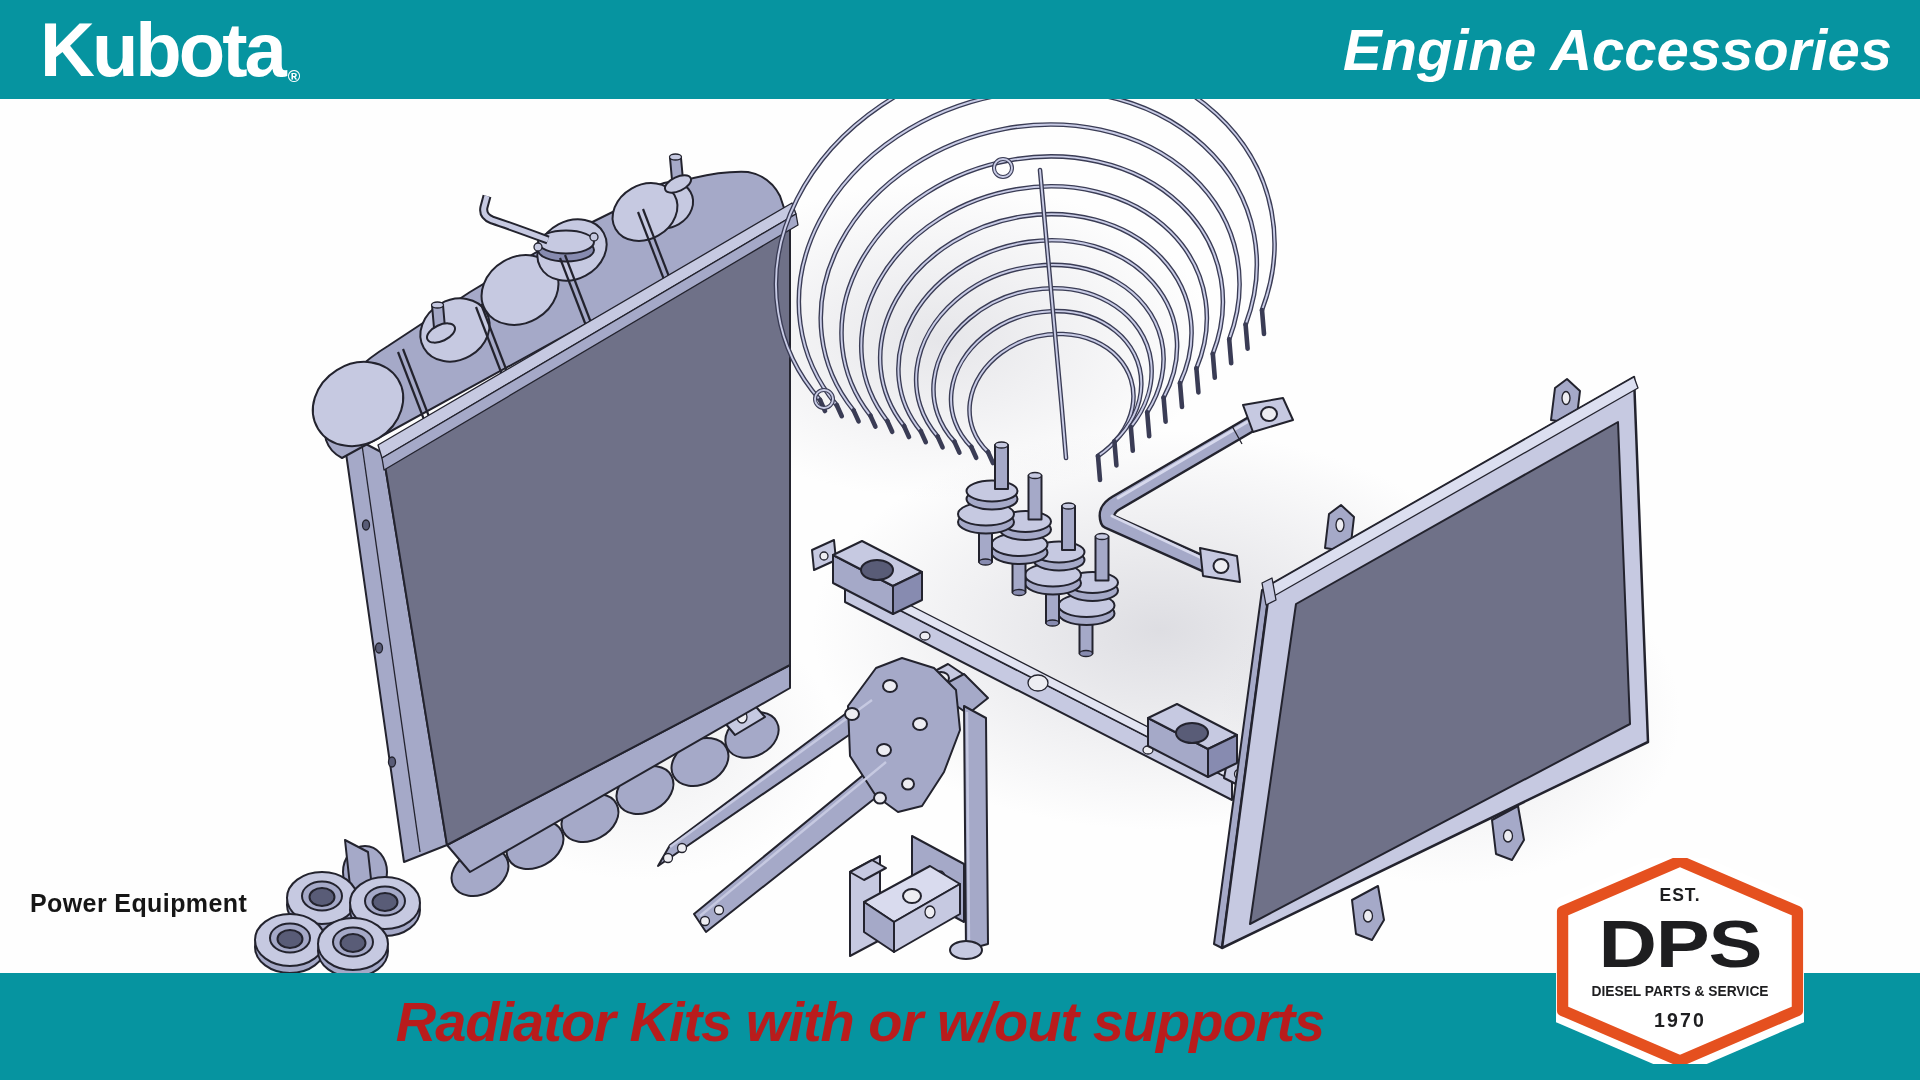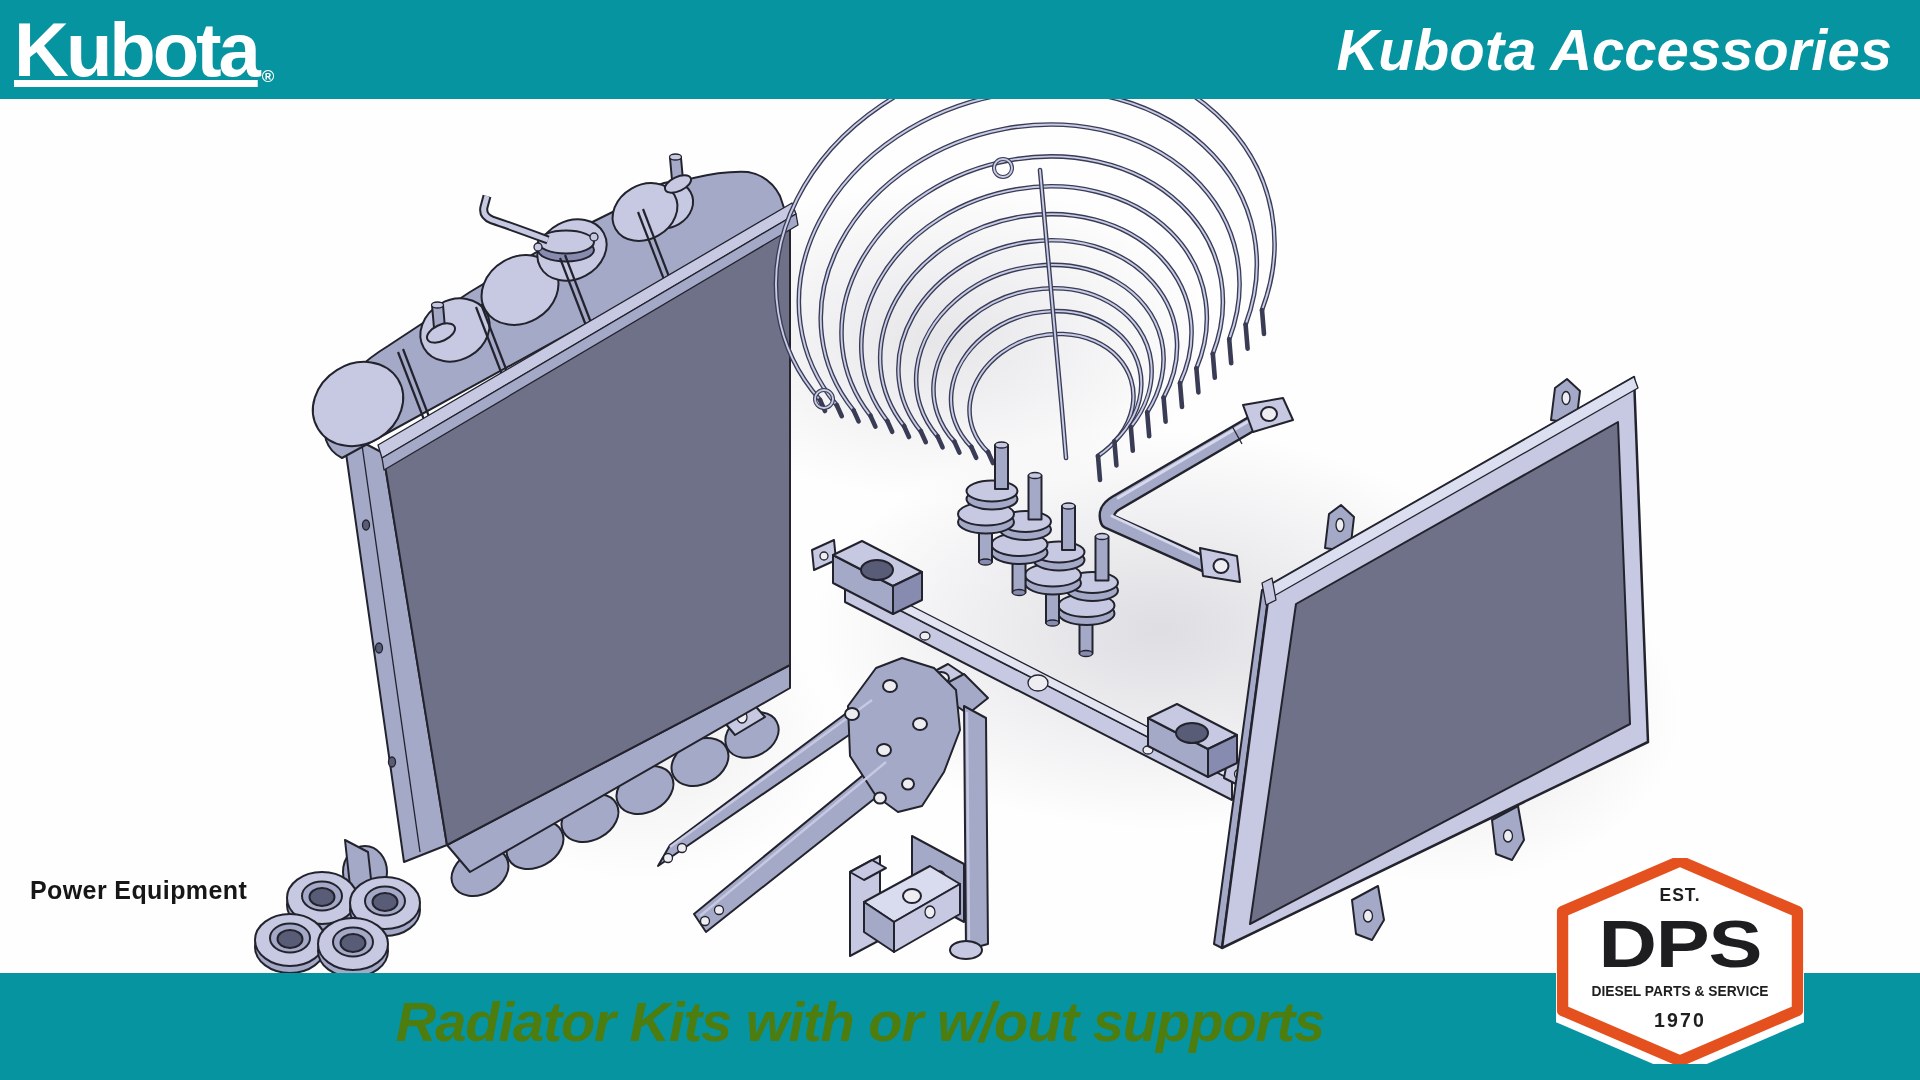--- a/index.html
+++ b/index.html
@@ -6,32 +6,32 @@
   .canvas{position:relative;width:1920px;height:1080px;overflow:hidden;background:#fefefe;
           font-family:"Liberation Sans",sans-serif;}
   
   :root{--teal:#0694A0;--badge_orange:#E5501F;--ink:#1E1E20;--cad_light:#C6C9E1;--cad_mid:#A5A9C8;
         --cad_shade:#878BB0;--cad_core:#6F7188;--cad_line:#23232E;--wire:#3A3C55;--wire_light:#C9CCE6;--hole_bg:#EDEDF2;}
 
   .band{position:absolute;left:0;width:1920px;background:var(--teal);}
   .band.top{top:0;height:99px;}
   .band.bottom{top:973px;height:107px;}
 
-  .brand-word{position:absolute;left:14px;top:2px;color:#fff;font-size:76px;font-weight:800;
-              letter-spacing:-3px;line-height:96px;text-decoration:underline;}
+  .brand-word{position:absolute;left:40px;top:2px;color:#fff;font-size:76px;font-weight:800;
+              letter-spacing:-3px;line-height:96px;}
   .brand-word .reg{font-size:17px;font-weight:700;letter-spacing:0;vertical-align:-6px;margin-left:4px;}
   .head-title{position:absolute;right:28px;top:0;height:99px;line-height:99px;color:#fff;
               font-size:58px;font-weight:700;font-style:italic;letter-spacing:0px;}
-  .foot-title{position:absolute;left:0;top:989px;width:1720px;text-align:center;color:#4d7c0f;
+  .foot-title{position:absolute;left:0;top:989px;width:1720px;text-align:center;color:#b91c1c;
               font-size:56px;font-weight:700;font-style:italic;letter-spacing:-1px;}
 
   .pe-logo{position:absolute;left:30px;top:878px;line-height:1;}
   .pe-logo .k{color:var(--teal);font-size:54px;font-weight:800;letter-spacing:-2px;}
   .pe-logo .reg{color:var(--teal);font-size:12px;font-weight:700;vertical-align:2px;}
-  .pe-logo .sub{color:#161616;font-size:25px;font-weight:700;letter-spacing:0.4px;margin-top:0;}
+  .pe-logo .sub{color:#161616;font-size:25px;font-weight:700;letter-spacing:0.4px;margin-top:13px;}
 
   .cloud{position:absolute;pointer-events:none;}
   #scene{position:absolute;left:0;top:0;width:1920px;height:1080px;}
   #dps{position:absolute;left:1556px;top:858px;width:248px;height:206px;}
 
   
   .o{stroke:var(--cad_line);stroke-width:2;stroke-linejoin:round;}
   .thin{stroke-width:1.3;}
   .f-lt{fill:var(--cad_light);} .f-md{fill:var(--cad_mid);} .f-dk{fill:var(--cad_shade);}
   .f-core{fill:var(--cad_core);} .f-hole{fill:var(--hole_bg);} .f-dark{fill:#595C77;}
@@ -321,21 +321,21 @@
       <polygon class="f-core o" points="1296,604 1618,422 1630,724 1250,924"></polygon>
       <polygon class="f-lt o thin" points="1262,583 1272,578 1276,600 1266,605"></polygon>
     </g>
   </svg>
 
   <div class="band top"></div>
   <div class="band bottom"></div>
 
   <div class="brand-word"><span>Kubota</span><span class="reg">®</span></div>
 
-  <div class="head-title">Kubota Accessories</div>
+  <div class="head-title">Engine Accessories</div>
 
   <div class="foot-title">Radiator Kits with or w/out supports</div>
 
   <div class="pe-logo">
     <div class="sub">Power Equipment</div>
   </div>
 
   <svg id="dps" viewBox="0 0 240 200">
     <polygon points="120,3 234,52 234,148 120,197 6,148 6,52" style="fill:none;stroke:#ffffff;stroke-width:26;stroke-linejoin:round"></polygon>
     <polygon points="120,3 234,52 234,148 120,197 6,148 6,52" style="fill:#ffffff;stroke:var(--badge_orange);stroke-width:11;stroke-linejoin:round"></polygon>

